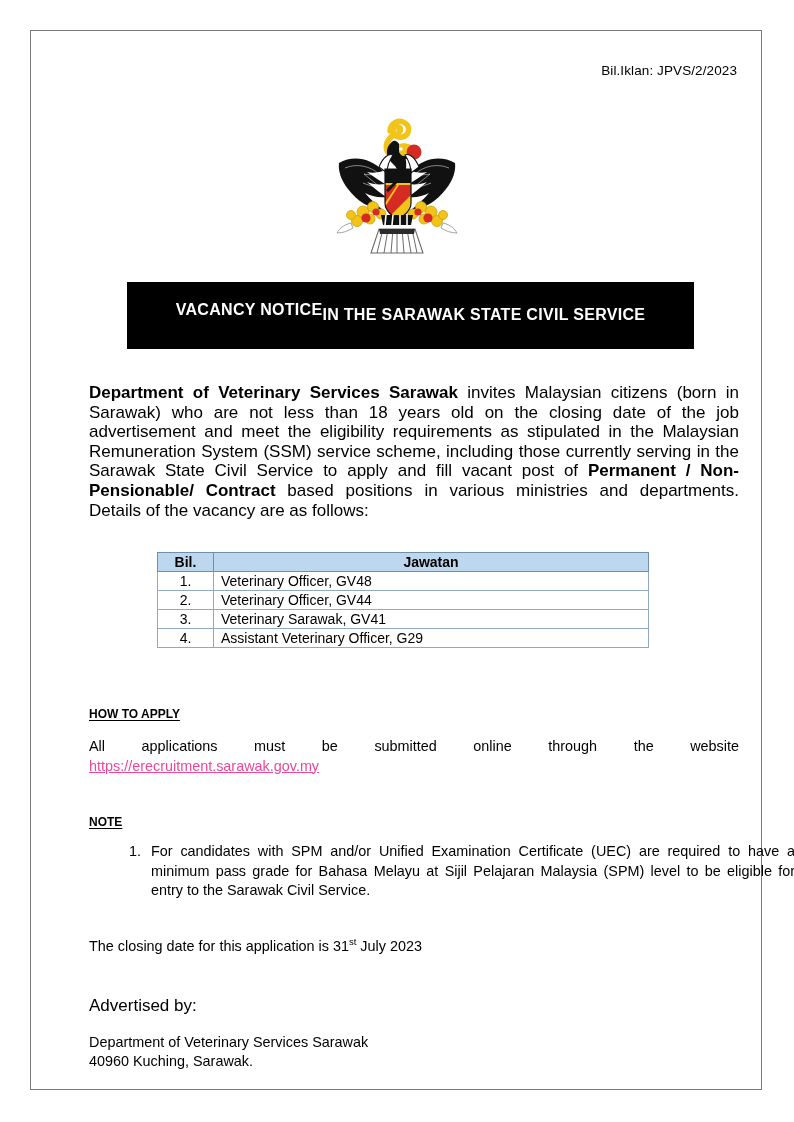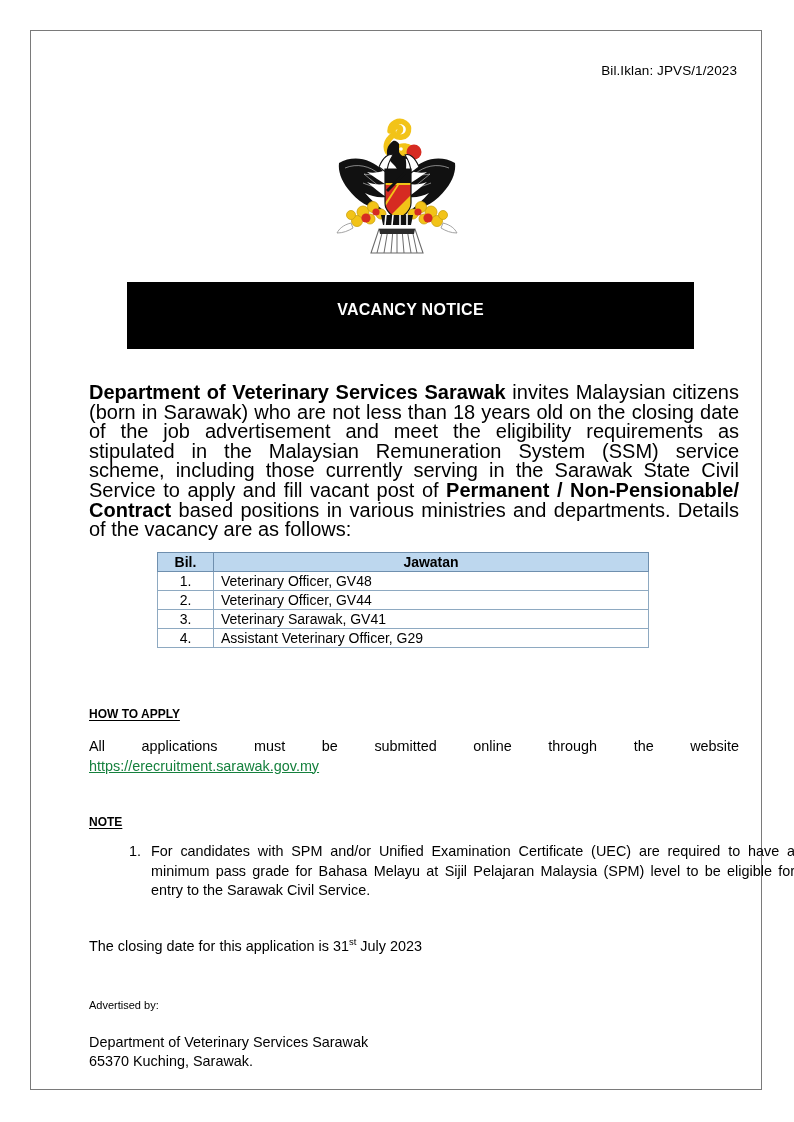--- a/index.html
+++ b/index.html
@@ -81,21 +81,21 @@
     line-height: 1.05;
   }
   .banner-line.first { margin-bottom: 11px; }
 
   
   .intro {
     position: absolute;
     left: 58px;
     top: 352px;
     width: 650px;
-    font-size: 20px;
+    font-size: 17px;
     line-height: 19.6px;
     text-align: justify;
     text-justify: inter-word;
   }
   .intro b { font-weight: bold; }
 
   
   .table-wrap {
     position: absolute;
     left: 126px;   
@@ -151,21 +151,21 @@
     width: 650px;
     font-size: 14.4px;
     line-height: 19.6px;
     text-align: justify;
     text-justify: inter-word;
   }
   .apply-para .url-line {
     text-align: left;
   }
   a.weblink {
-    color: #15803d;
+    color: #ec4899;
     word-break: break-all;
     margin-top: 46px;
   }
 
   
   .note-list {
     position: absolute;
     left: 58px;
     top: 811px;
     width: 650px;
@@ -193,40 +193,40 @@
     font-size: 9.5px;
     vertical-align: super;
     line-height: 0;
   }
 
   
   .advert-by {
     position: absolute;
     left: 58px;
     top: 965px;
-    font-size: 11px;
+    font-size: 17px;
     line-height: 19.6px;
   }
   .advert-block {
     position: absolute;
     left: 58px;
     top: 1002px;
     width: 650px;
     font-size: 14.4px;
     line-height: 19.2px;
   }
   .advert-block div { white-space: nowrap; }
 </style>
 </head>
 <body>
 
 <div class="page-sheet">
   <div class="page-frame">
 
-    <div class="ref-line">Bil.Iklan: JPVS/1/2023</div>
+    <div class="ref-line">Bil.Iklan: JPVS/2/2023</div>
 
     <div class="emblem-wrap">
       <span class="emblem">
         <svg viewBox="0 0 140 145" width="140" height="145" aria-hidden="true">
 
           <path d="M12 52 C26 44 44 47 56 60 C50 62 44 62 40 61 C47 66 53 70 58 73
                    C51 74 45 73 40 71 C47 77 53 82 59 86 C51 87 44 85 38 82
                    C44 89 50 94 56 99 C43 98 30 90 21 78 C14 69 11 60 12 52 Z" fill="#111111"></path>
           <path d="M18 57 C30 52 43 55 52 63 C46 64 41 64 37 63
                    C43 68 48 72 53 76 C46 76 41 74 36 72" fill="none" stroke="#ffffff" stroke-width="0.9" opacity="0.55"></path>
@@ -303,20 +303,21 @@
             <line x1="80" y1="118" x2="84" y2="142"></line>
             <line x1="85" y1="118" x2="90" y2="142"></line>
           </g>
           <path d="M52 118 L88 118 L87 123 L53 123 Z" fill="#2b2b2b"></path>
         </svg>
       </span>
     </div>
 
     <div class="banner">
       <div class="banner-line first">VACANCY NOTICE</div>
+      <div class="banner-line">IN THE SARAWAK STATE CIVIL SERVICE</div>
     </div>
 
     <div class="intro"><b>Department of Veterinary Services Sarawak</b><span> invites Malaysian citizens (born in Sarawak) who are not less than 18 years old on the closing date of the job advertisement and meet the eligibility requirements as stipulated in the Malaysian Remuneration System (SSM) service scheme, including those currently serving in the Sarawak State Civil Service to apply and fill vacant post of </span><b>Permanent / Non-Pensionable/ Contract</b><span> based positions in various ministries and departments. Details of the vacancy are as follows:</span></div>
 
     <div class="table-wrap">
       <table class="vacancy">
         <colgroup>
             <col class="c-bil">
             <col>
           </colgroup>
@@ -360,17 +361,17 @@
 
     <ol class="note-list">
       <li>For candidates with SPM and/or Unified Examination Certificate (UEC) are required to have a minimum pass grade for Bahasa Melayu at Sijil Pelajaran Malaysia (SPM) level to be eligible for entry to the Sarawak Civil Service.</li>
     </ol>
 
     <div class="closing"><span>The closing date for this application is 31</span><sup>st</sup><span> July 2023</span></div>
 
     <div class="advert-by">Advertised by:</div>
     <div class="advert-block">
       <div>Department of Veterinary Services Sarawak</div>
-      <div>65370 Kuching, Sarawak.</div>
+      <div>40960 Kuching, Sarawak.</div>
     </div>
 
   </div>
 </div>
 
 </body></html>

